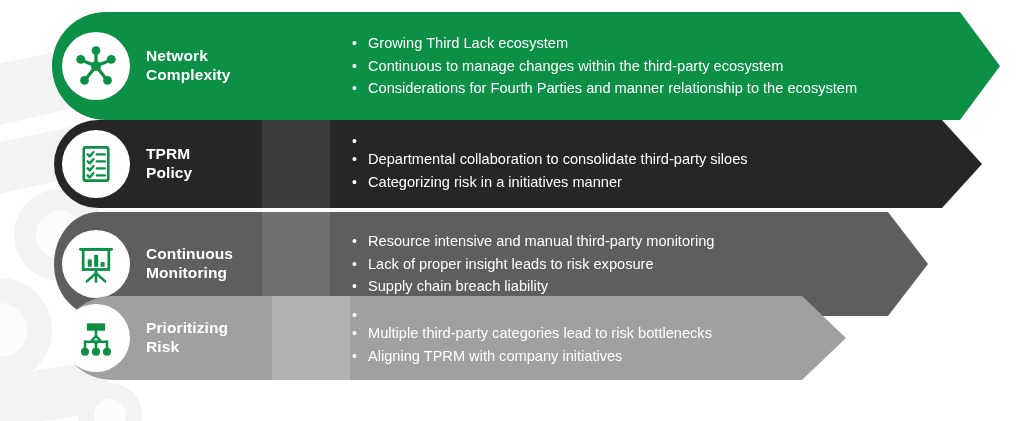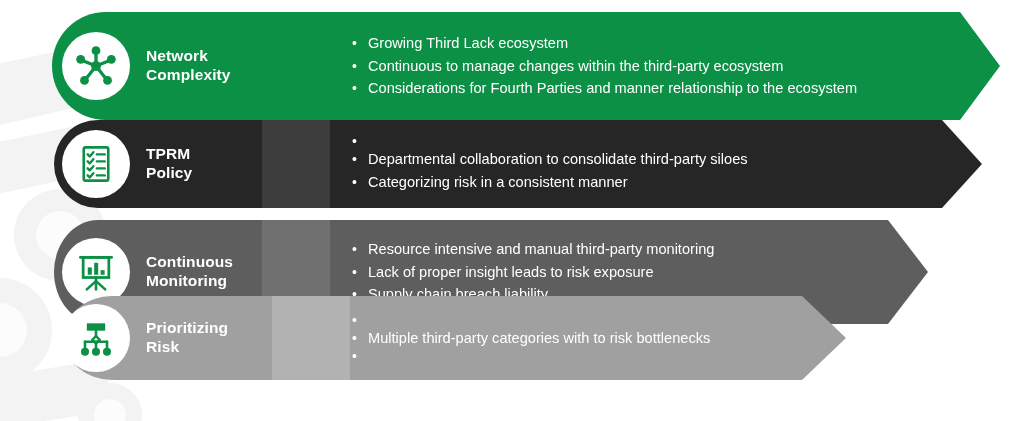--- a/index.html
+++ b/index.html
@@ -100,21 +100,21 @@
   .bullet-dot {
     width: 16px;
     min-width: 16px;
     font-size: 14px;
     line-height: 1;
   }
 
   
   #row-1 { top: 12px;  height: 108px; }
   #row-2 { top: 120px; height: 88px;  }
-  #row-3 { top: 220px; height: 104px;  }
+  #row-3 { top: 212px; height: 104px;  }
   #row-4 { top: 296px; height: 84px; padding-left: 10px;  }
 
   svg { display: block; }
 </style>
 </head>
 <body>
 
 <div id="stage">
 
   <svg id="watermark" viewBox="0 0 360 400">
@@ -213,21 +213,21 @@
     <div class="bullets">
       <div class="bullet">
         <span class="bullet-dot">•</span>
       </div>
       <div class="bullet">
         <span class="bullet-dot">•</span>
         <span>Departmental collaboration to consolidate third-party siloes</span>
       </div>
       <div class="bullet">
         <span class="bullet-dot">•</span>
-        <span>Categorizing risk in a consistent manner</span>
+        <span>Categorizing risk in a initiatives manner</span>
       </div>
     </div>
   </div>
 
   <div class="row" id="row-3">
     <svg class="banner" width="1024" height="88" viewBox="0 0 1024 88" preserveAspectRatio="none">
       <path d="M262 0 L888 0 L928 44 L888 88 L262 88 Z" fill="#5E5E5E"></path>
       <path d="M98 0 L330 0 L330 88 L98 88 A44 44 0 0 1 98 0 Z" fill="#5E5E5E"></path>
       <path d="M262 0 L330 0 L330 88 L262 88 Z" fill="#707070"></path>
     </svg>
@@ -298,21 +298,22 @@
       <div class="pill-title">Prioritizing
 Risk</div>
     </div>
 
     <div class="bullets">
       <div class="bullet">
         <span class="bullet-dot">•</span>
       </div>
       <div class="bullet">
         <span class="bullet-dot">•</span>
-        <span>Multiple third-party categories with to risk bottlenecks</span>
-      </div>
-      <div class="bullet">
-        <span class="bullet-dot">•</span>
+        <span>Multiple third-party categories lead to risk bottlenecks</span>
+      </div>
+      <div class="bullet">
+        <span class="bullet-dot">•</span>
+        <span>Aligning TPRM with company initiatives</span>
       </div>
     </div>
   </div>
 
 </div>
 
 </body></html>

